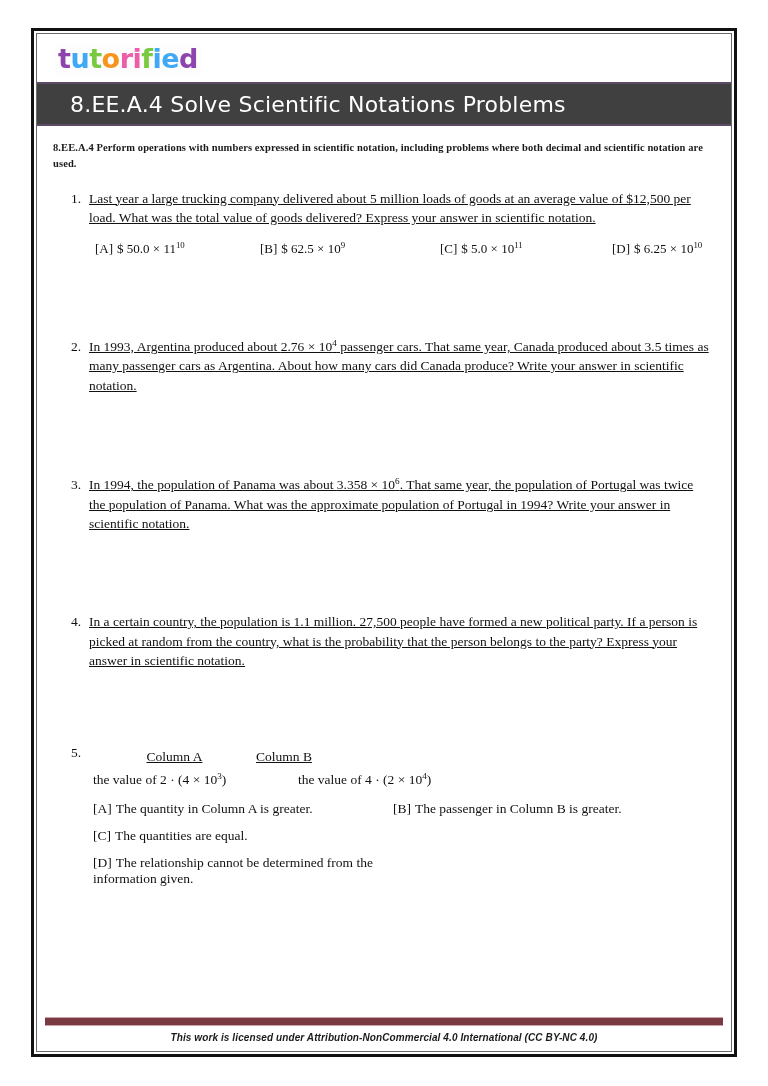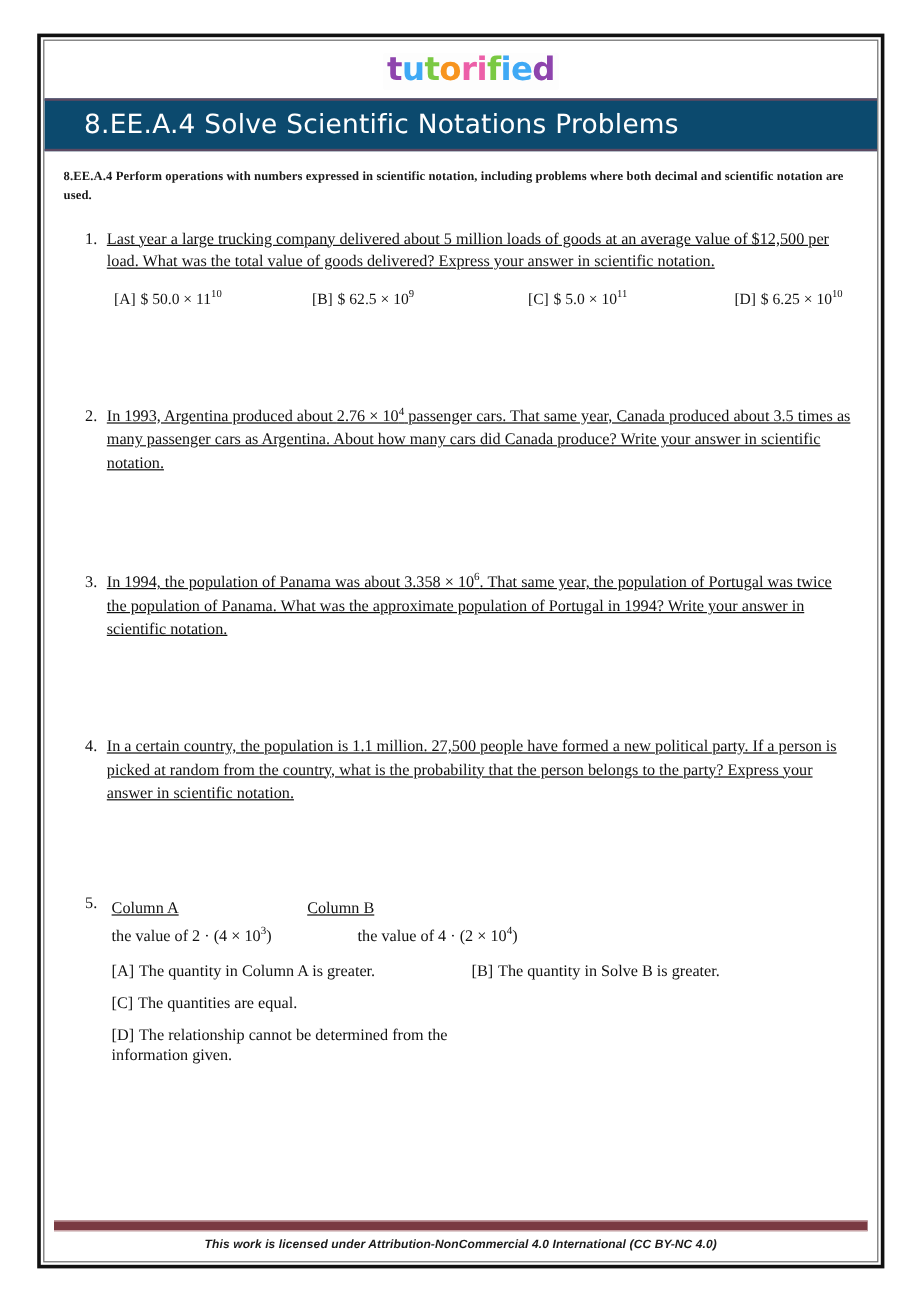--- a/index.html
+++ b/index.html
@@ -36,21 +36,20 @@
     background: #fff;
     box-sizing: border-box;
     overflow: hidden;
   }
 
   
   .logo-area {
     height: 47px;
     padding: 10px 0 0 17px;
     box-sizing: border-box;
-    text-align: center;
   }
   .logo {
     display: inline-block;
     font-family: "DejaVu Sans", sans-serif;
     font-weight: bold;
     font-size: 27px;
     letter-spacing: -0.5px;
     line-height: 1;
     background: #fdfdfd;
     padding: 1px 4px 3px 4px;
@@ -61,21 +60,21 @@
   
   .banner-wrap {
     position: relative;
     height: 44px;
     margin: 1px 0 0 0;
   }
   .banner {
     position: absolute;
     left: 0; right: 0; top: 0;
     height: 44px;
-    background: #0c4a6e;
+    background: #404040;
     border-top: 2px solid #5c4a63;
     border-bottom: 2px solid #5c4a63;
     box-sizing: border-box;
     overflow: hidden;
   }
   .banner-title {
     position: absolute;
     left: 33px;
     top: 50%;
     transform: translateY(-50%);
@@ -150,21 +149,21 @@
   .col-heads {
     display: flex;
     margin-top: 4px;
     padding-left: 4px;
     font-size: 13.5px;
     line-height: 1.45;
   }
   .col-heads .ch {
     text-decoration: underline;
   }
-  .col-heads .ch:first-child { width: 163px; }
+  .col-heads .ch:first-child { width: 163px; text-align: center; }
 
   .col-vals {
     display: flex;
     margin-top: 4px;
     padding-left: 4px;
     font-size: 13.5px;
     line-height: 1.45;
   }
   .col-vals .cv:first-child { width: 205px; }
 
@@ -287,21 +286,21 @@
             <div class="cv"><span>the value of 2 · (4 × 10</span><sup>3</sup><span>)</span></div>
             <div class="cv"><span>the value of 4 · (2 × 10</span><sup>4</sup><span>)</span></div>
           </div>
 
           <div class="q5-choices">
             <div class="q5-row">
               <div class="opt">
                 <span class="ch-tag">[A]</span><span>The quantity in Column A is greater.</span>
               </div>
               <div class="opt">
-                <span class="ch-tag">[B]</span><span>The quantity in Solve B is greater.</span>
+                <span class="ch-tag">[B]</span><span>The passenger in Column B is greater.</span>
               </div>
             </div>
             <div class="q5-row">
               <div class="opt">
                 <span class="ch-tag">[C]</span><span>The quantities are equal.</span>
               </div>
             </div>
             <div class="q5-row">
               <div class="opt">
                 <span class="ch-tag">[D]</span><span>The relationship cannot be determined from the information given.</span>

